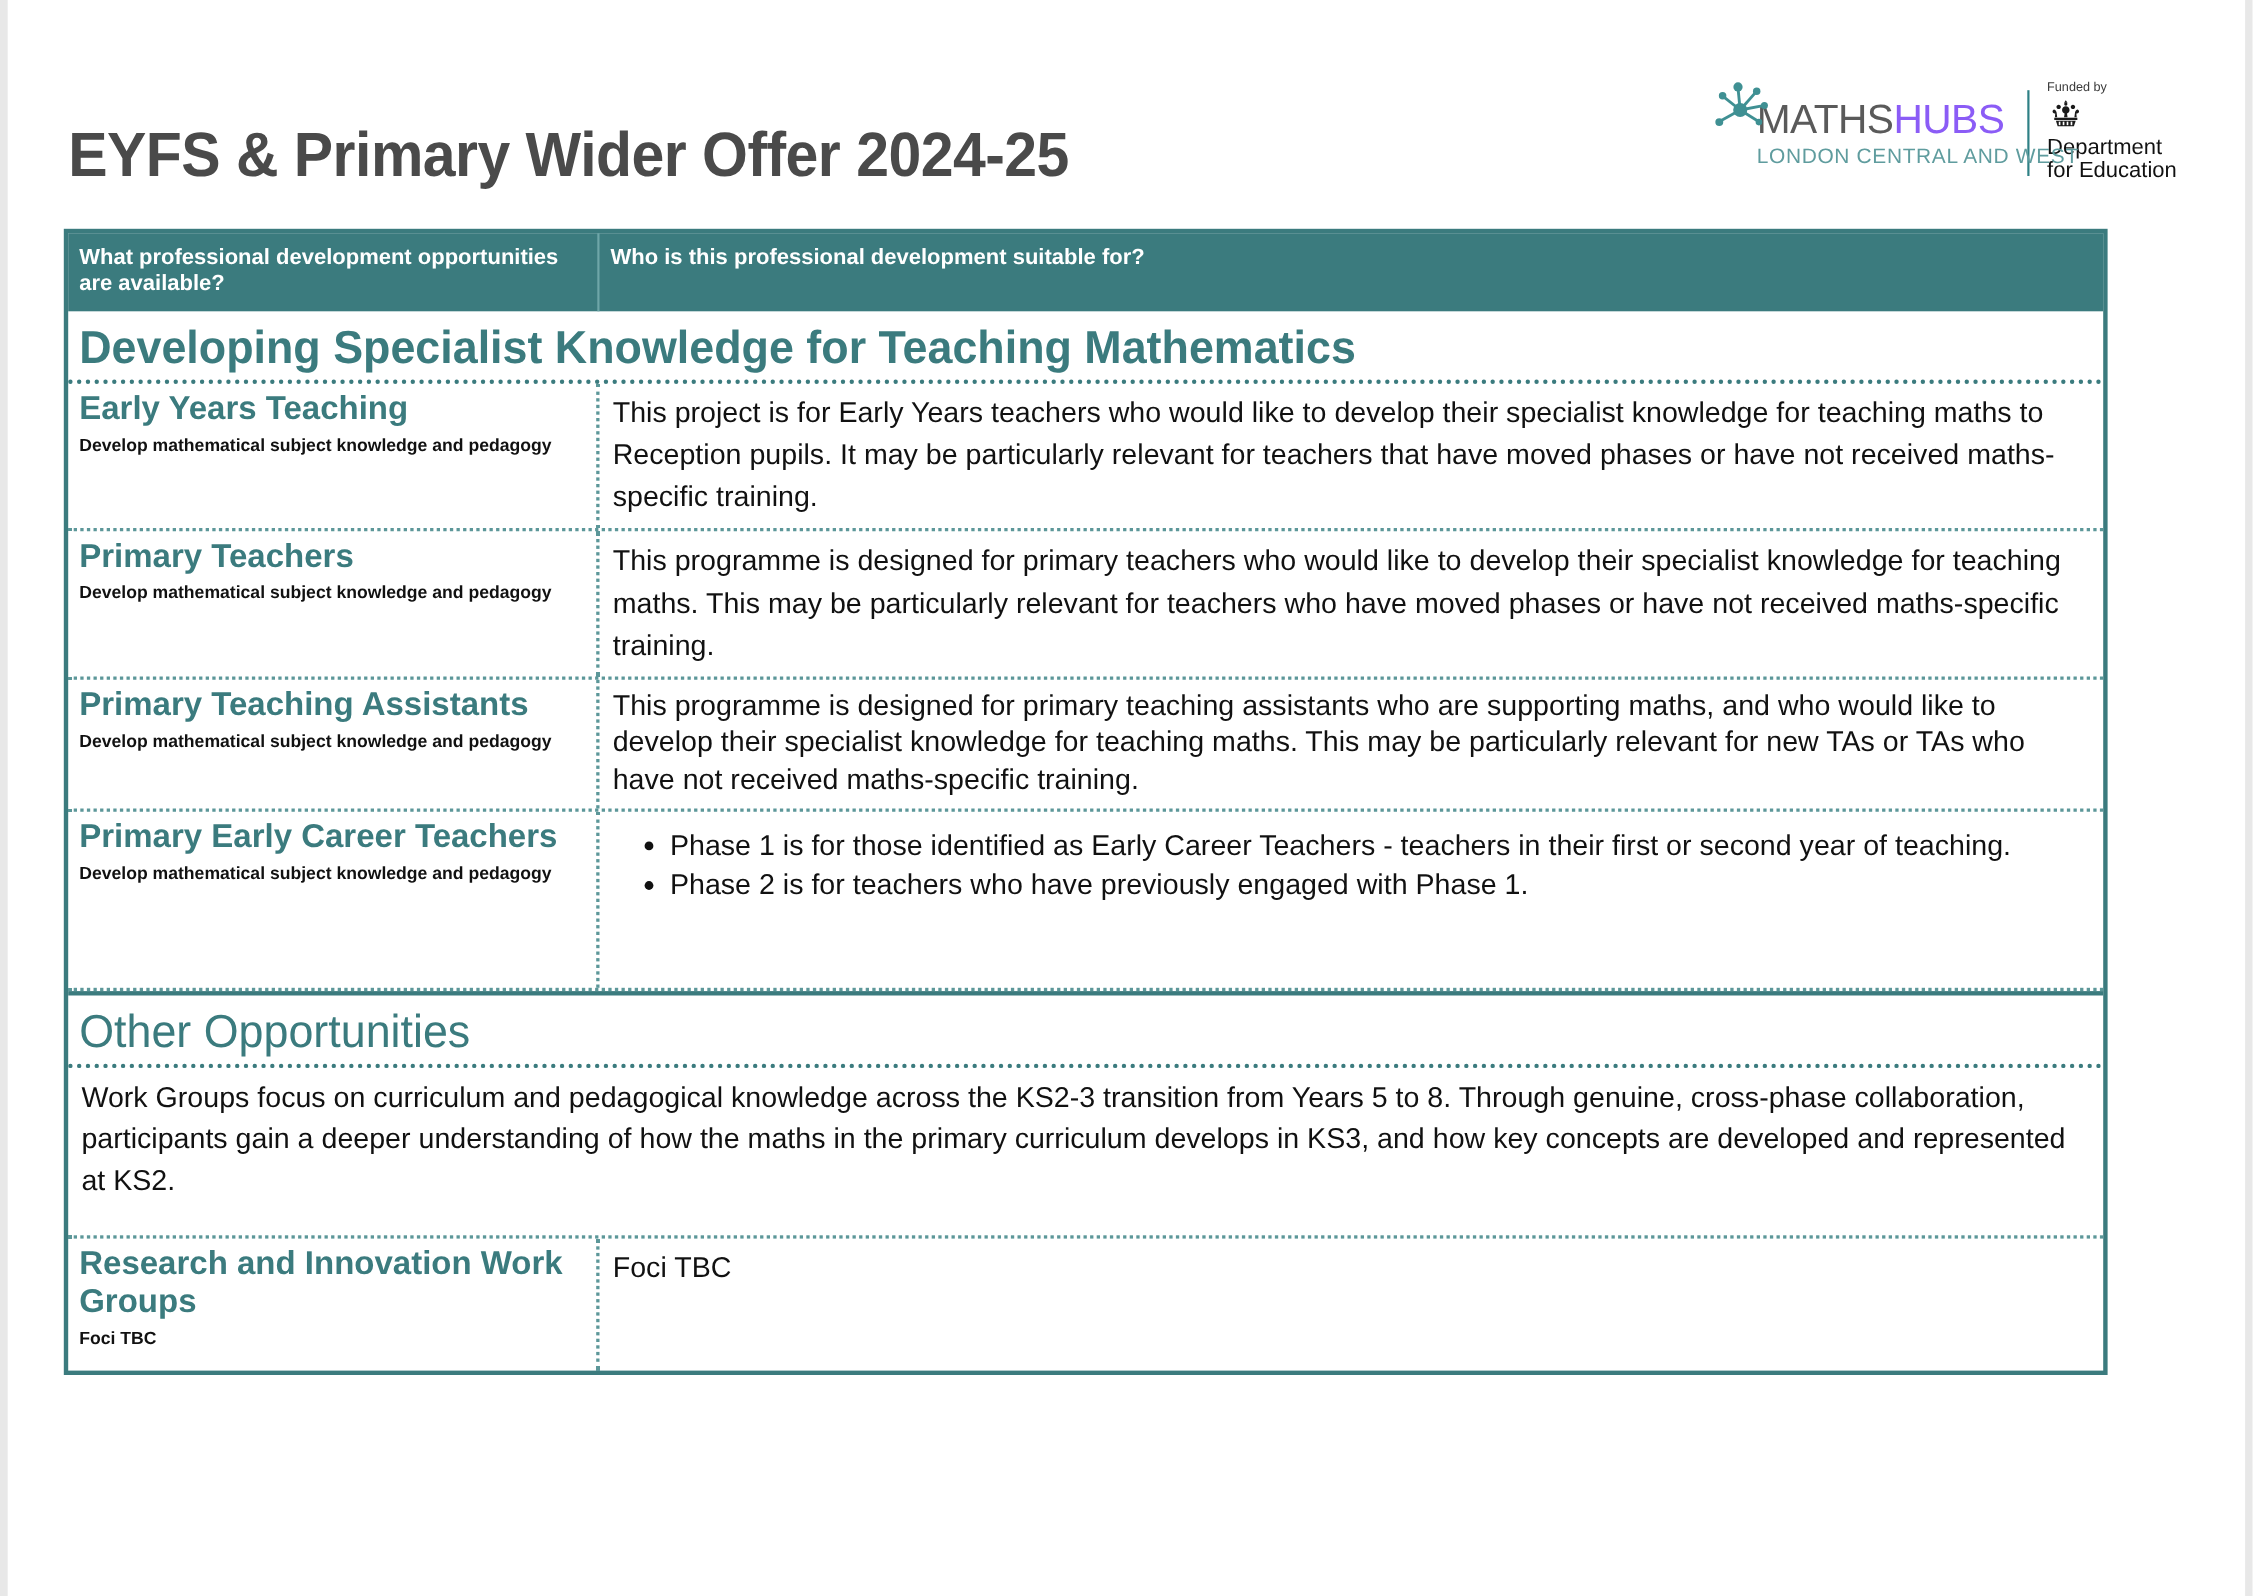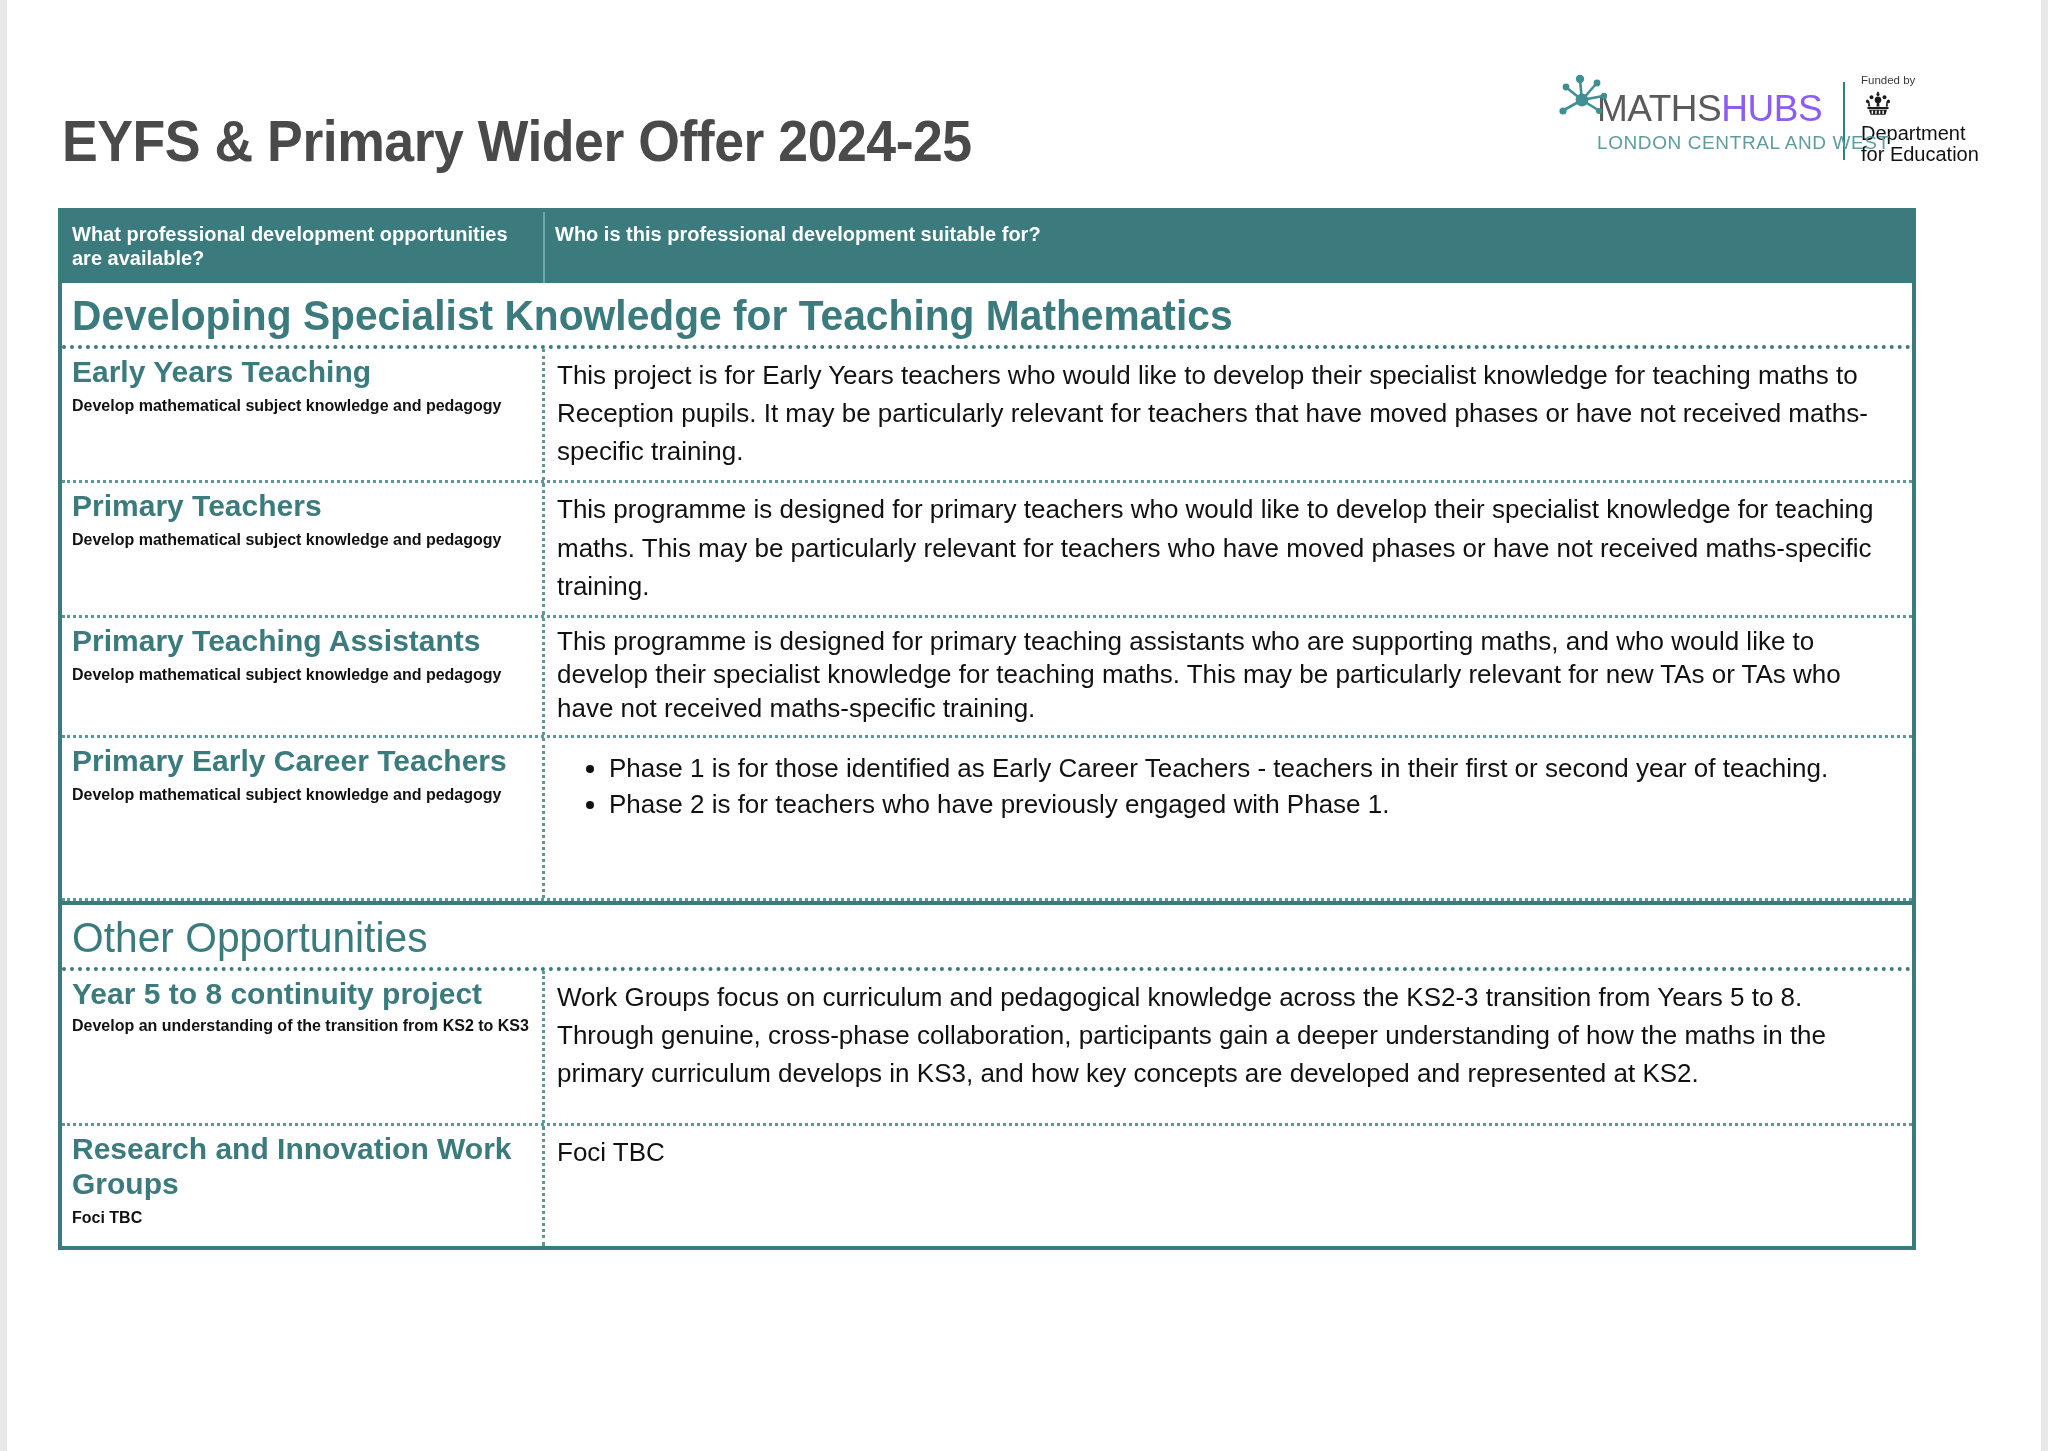--- a/index.html
+++ b/index.html
@@ -341,24 +341,20 @@
           <li>Phase 2 is for teachers who have previously engaged with Phase 1.</li>
         </ul>
       </div>
     </div>
 
     <div class="section-row thick-top">
       <div class="section-title light">Other Opportunities</div>
     </div>
 
     <div class="trow h-min-e">
-      <div class="cell-left">
-        <div class="role-title">Year 5 to 8 continuity project</div>
-        <div class="role-sub tight">Develop an understanding of the transition from KS2 to KS3</div>
-      </div>
       <div class="cell-right">
         <div class="desc">Work Groups focus on curriculum and pedagogical knowledge across the KS2-3 transition from Years 5 to 8. Through genuine, cross-phase collaboration, participants gain a deeper understanding of how the maths in the primary curriculum develops in KS3, and how key concepts are developed and represented at KS2.</div>
       </div>
     </div>
 
     <div class="trow last h-min-f">
       <div class="cell-left">
         <div class="role-title">Research and Innovation Work Groups</div>
         <div class="role-sub">Foci TBC</div>
       </div>

